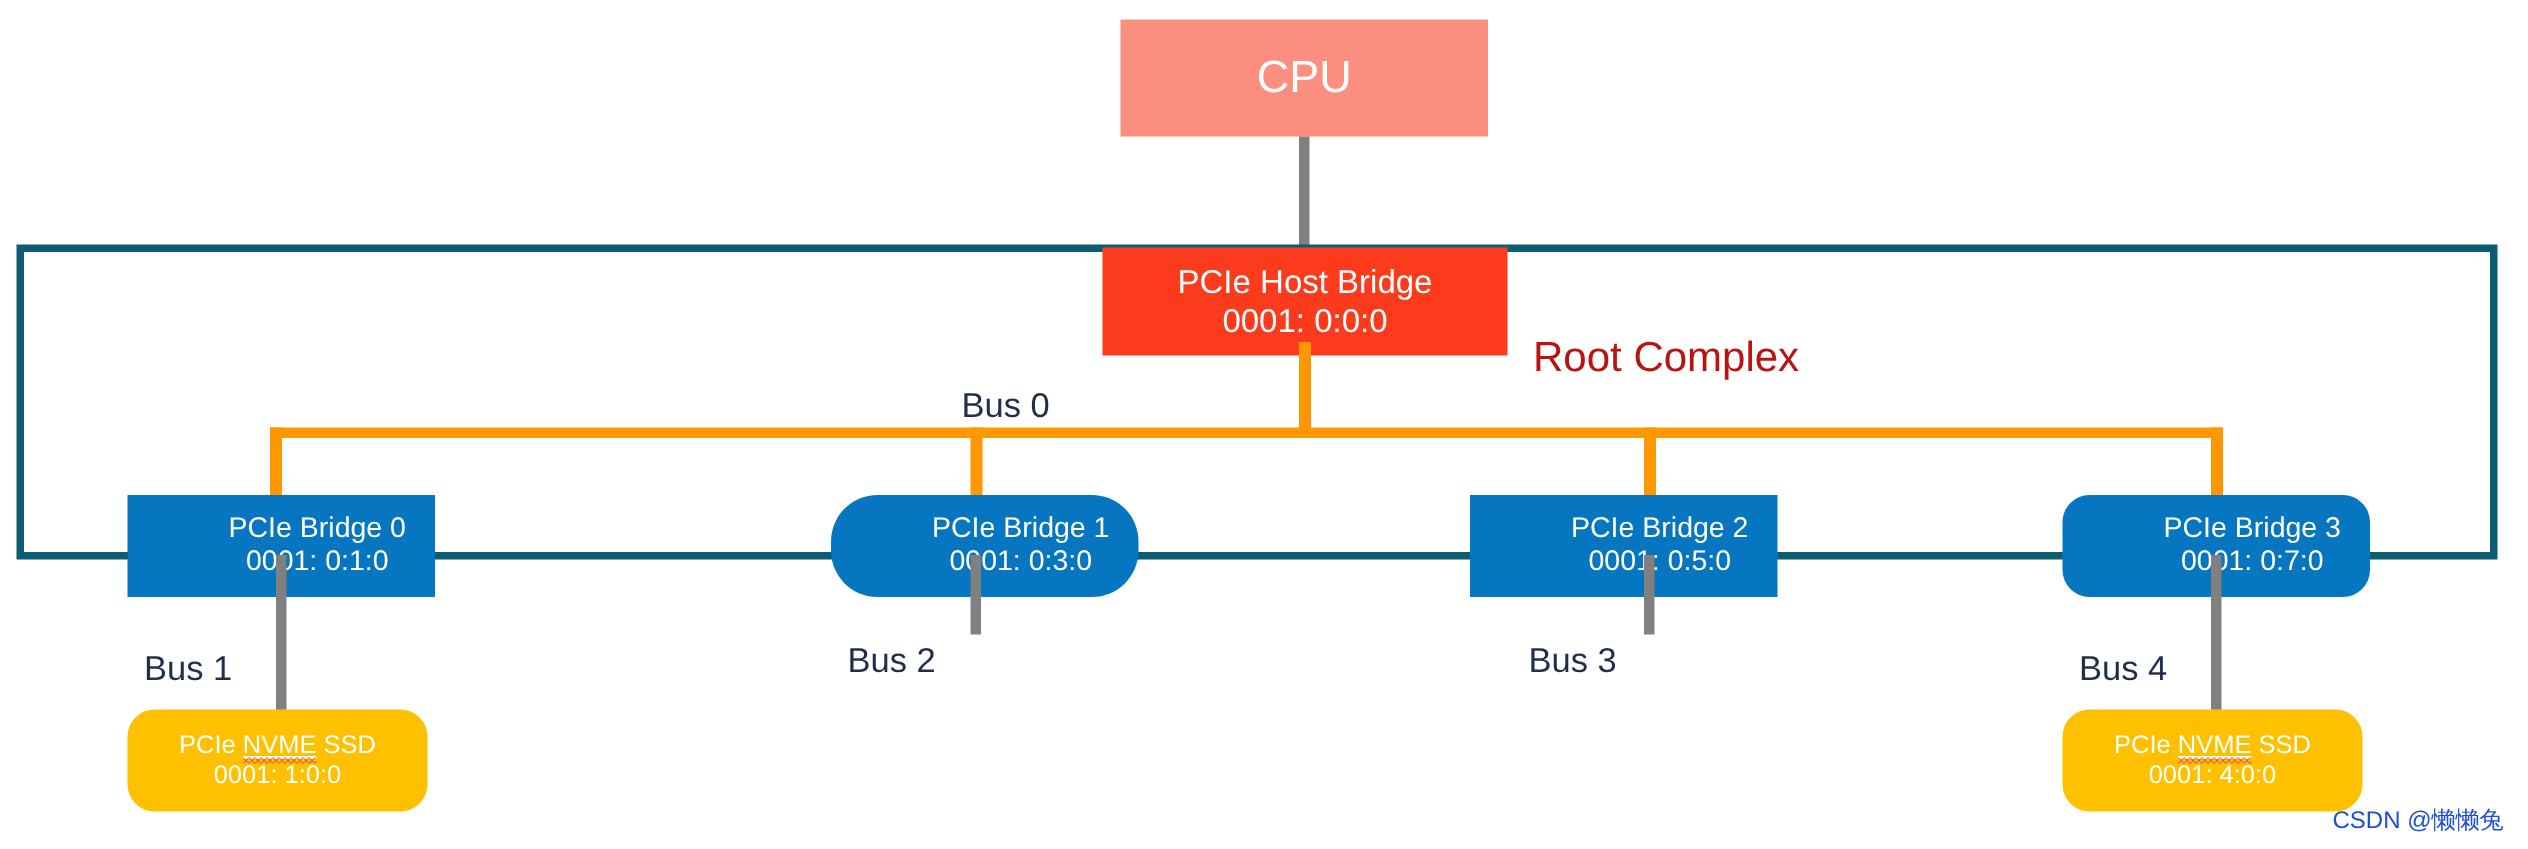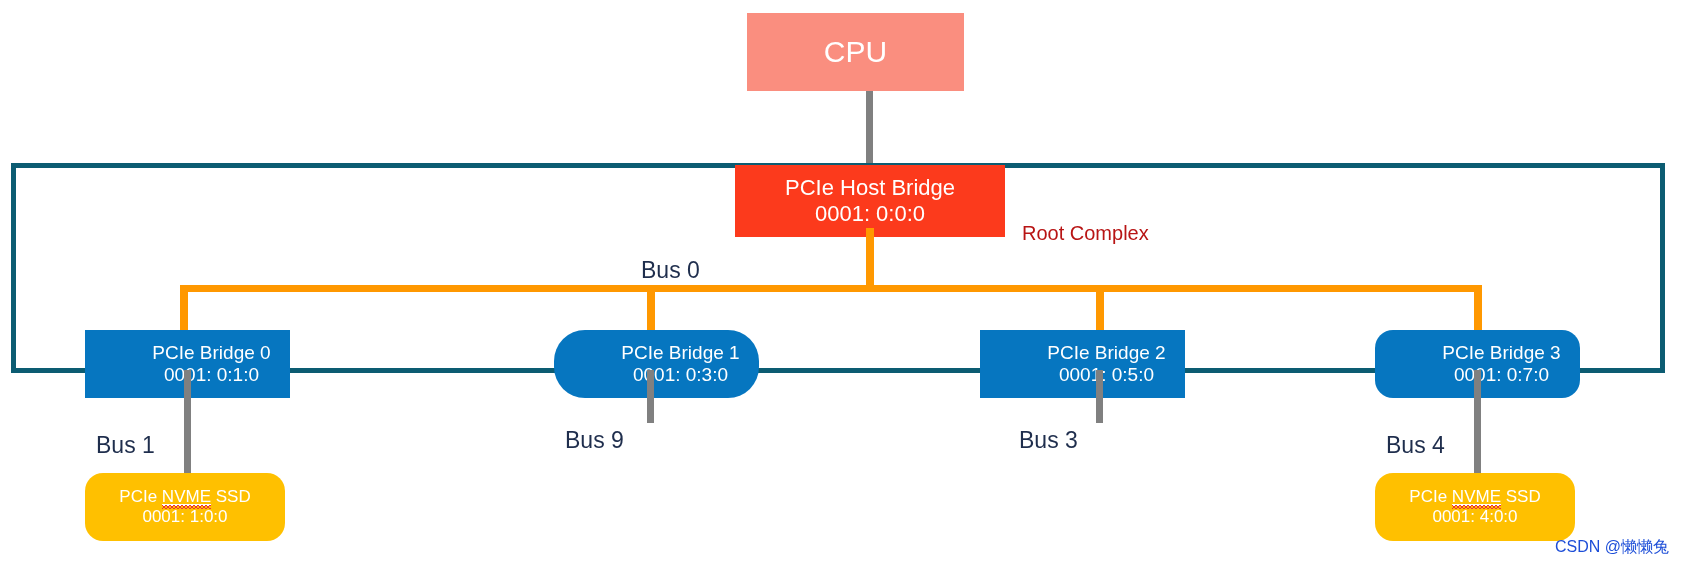--- a/index.html
+++ b/index.html
@@ -32,42 +32,42 @@
     line-height: 1.18;
     white-space: nowrap;
   }
   .node .line1 { display: block; }
   .node .line2 { display: block; }
 
   
   .cpu {
     left: 747px;
     top: 13px;
-    width: 217px;
+    width: 245px;
     height: 78px;
     background: #fa8e7f;
     font-size: 30px;
   }
 
   
   .root-complex-box {
     position: absolute;
     left: 11px;
     top: 163px;
     width: 1654px;
     height: 210px;
     border: 5px solid #0c5c72;
     box-sizing: border-box;
     background: transparent;
   }
   .root-complex-label {
     position: absolute;
     left: 1022px;
     top: 222px;
-    font-size: 20px;
+    font-size: 28px;
     color: #b81414;
     white-space: nowrap;
   }
 
   
   .host-bridge {
     left: 735px;
     top: 165px;
     width: 270px;
     height: 72px;
@@ -211,21 +211,21 @@
     <span class="line1">PCIe Bridge 3</span>
     <span class="line2">0001: 0:7:0</span>
   </div>
 
   <div class="conn gray-v" style="left:184px; top:370px; height:105px;"></div>
   <div class="conn gray-v" style="left:647px; top:370px; height:53px;"></div>
   <div class="conn gray-v" style="left:1096px; top:370px; height:53px;"></div>
   <div class="conn gray-v" style="left:1474px; top:370px; height:105px;"></div>
 
   <div class="bus-label" style="left:96px; top:432px;">Bus 1</div>
-  <div class="bus-label" style="left:565px; top:427px;">Bus 9</div>
+  <div class="bus-label" style="left:565px; top:427px;">Bus 2</div>
   <div class="bus-label" style="left:1019px; top:427px;">Bus 3</div>
   <div class="bus-label" style="left:1386px; top:432px;">Bus 4</div>
 
   <div class="node ssd ssd-left">
     <span class="line1"><span>PCIe </span><span class="squiggle">NVME</span><span> SSD</span></span>
     <span class="line2">0001: 1:0:0</span>
   </div>
 
   <div class="node ssd ssd-right">
     <span class="line1"><span>PCIe </span><span class="squiggle">NVME</span><span> SSD</span></span>

